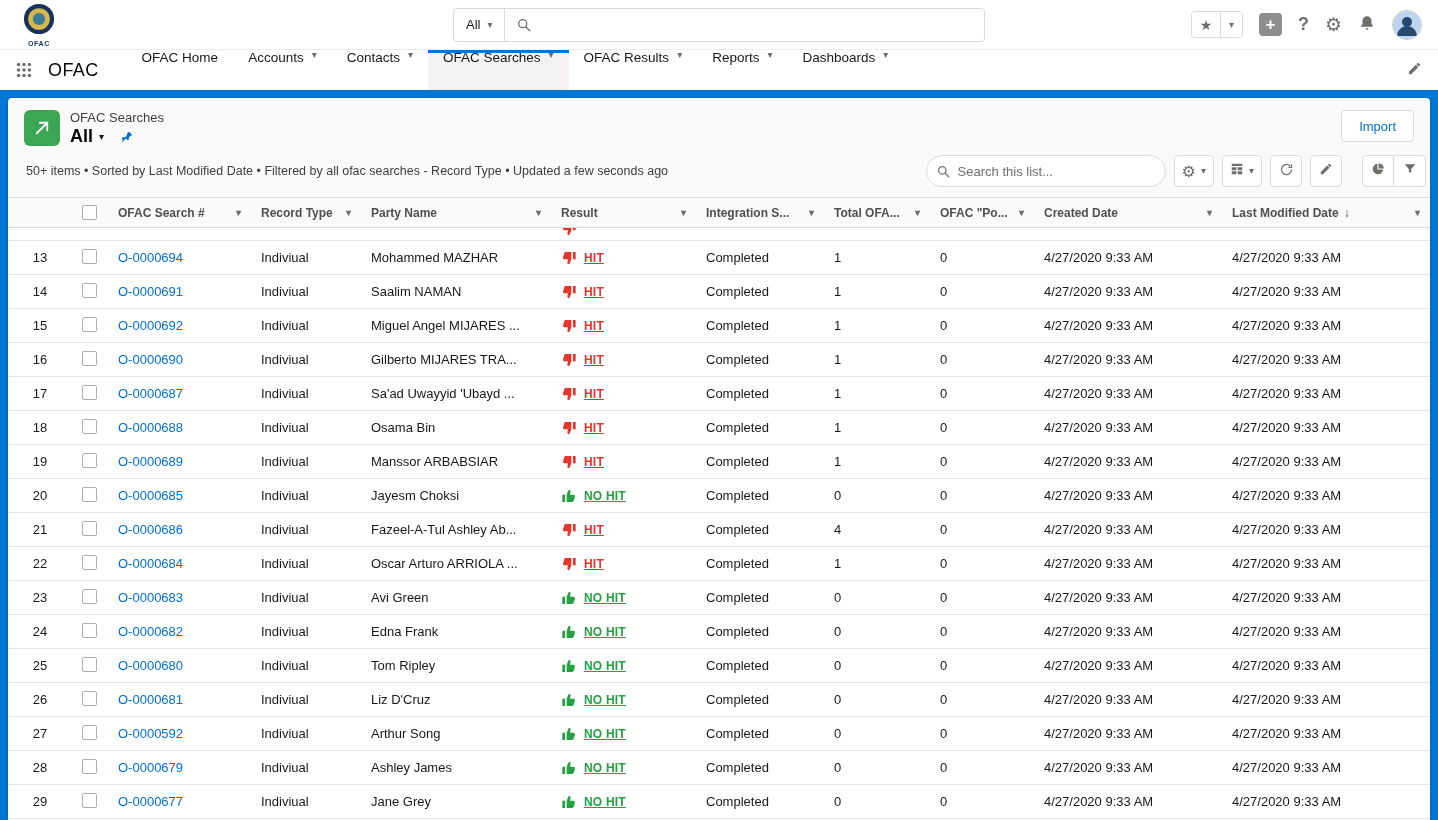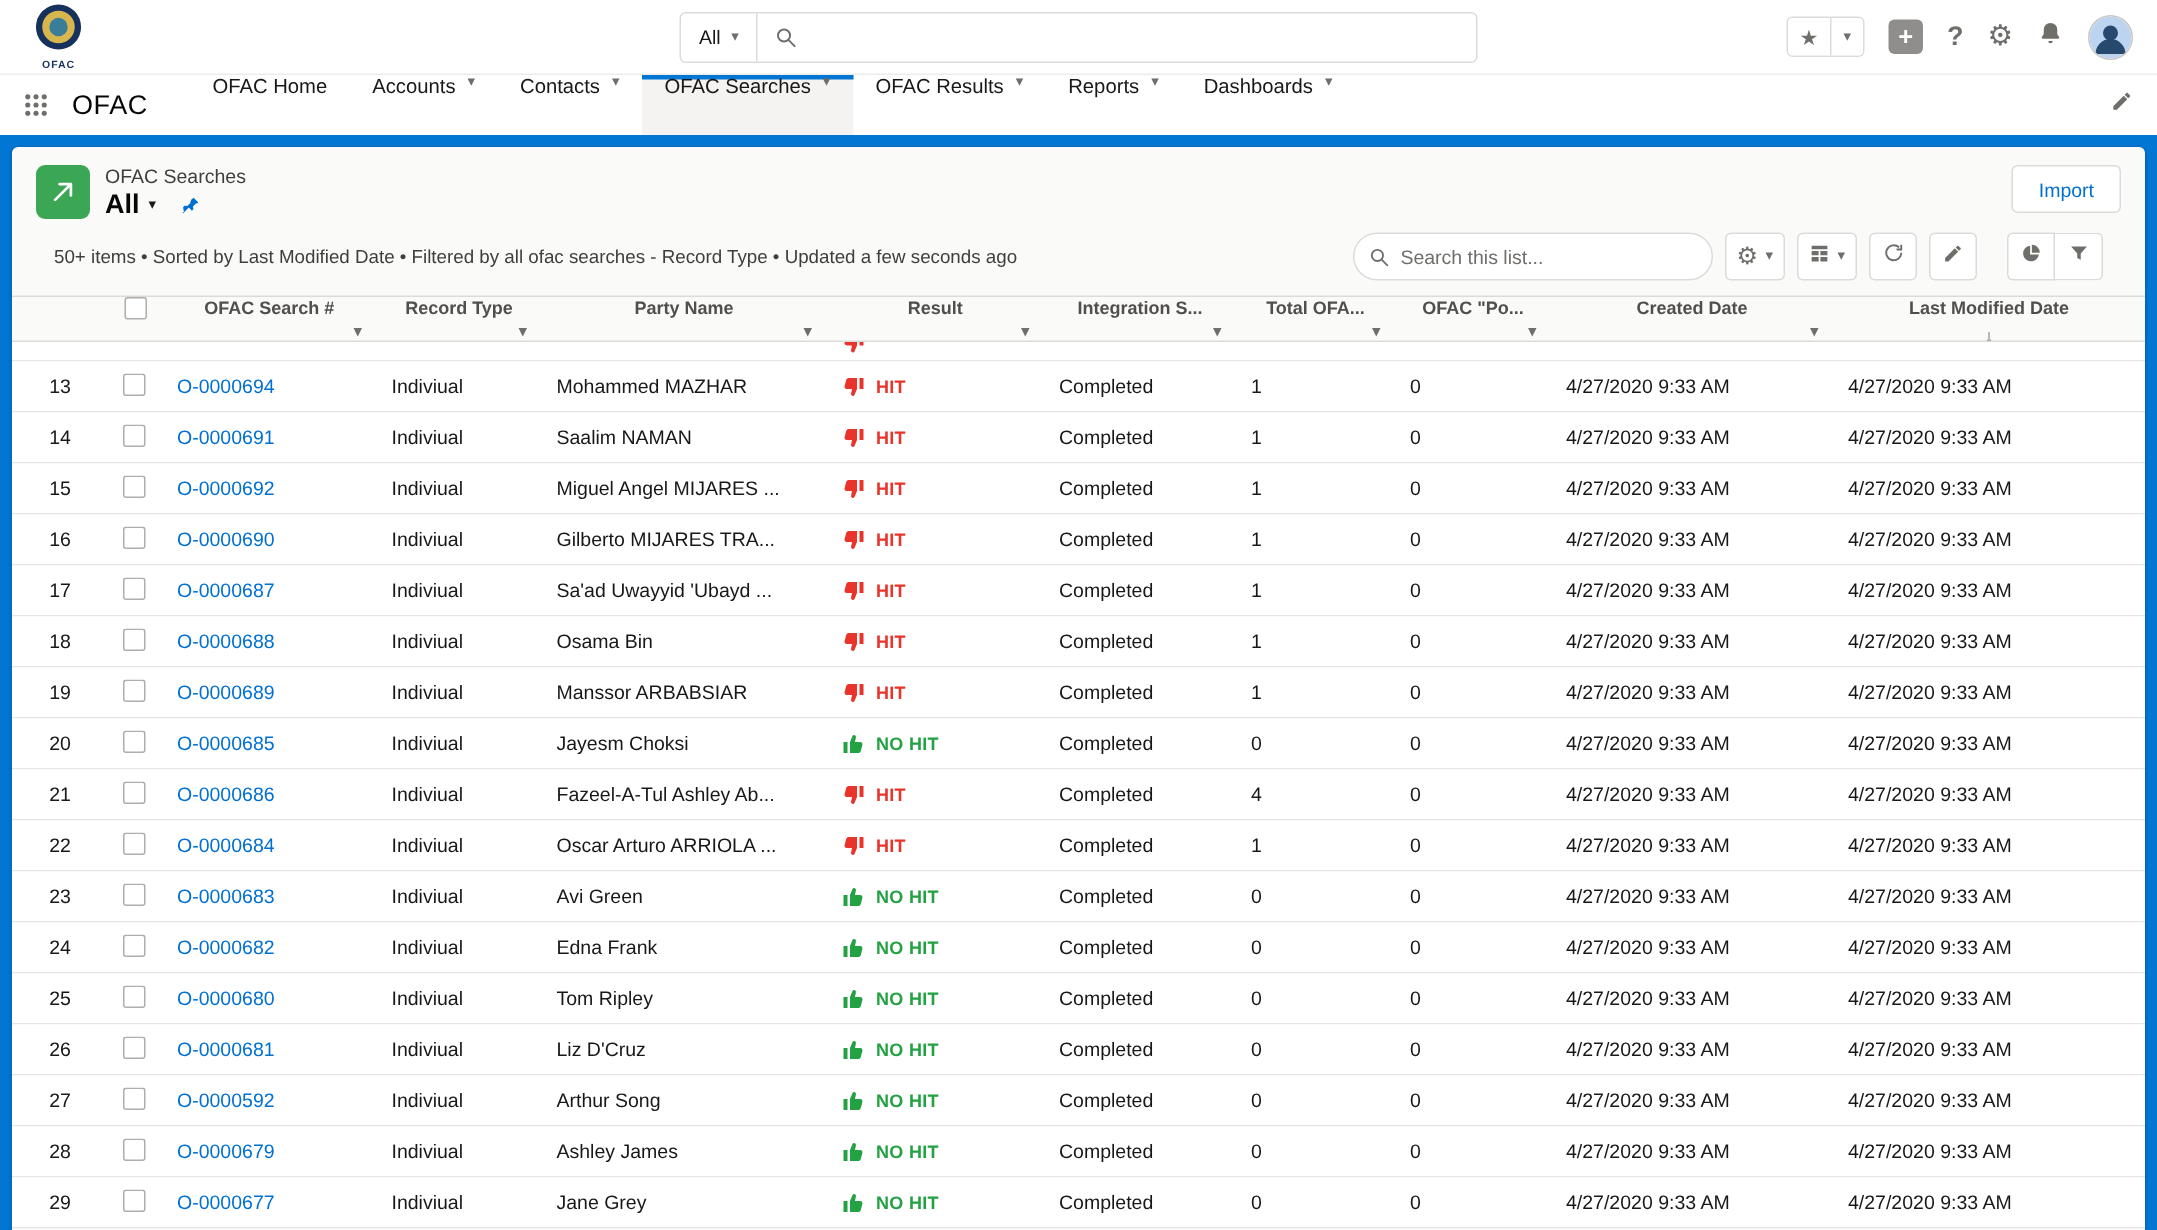--- a/index.html
+++ b/index.html
@@ -48,51 +48,51 @@
   .list-head { display:flex; align-items:flex-start; padding:12px 16px 4px; }
   .obj-icon { width:36px; height:36px; border-radius:6px; background:#3ba755; display:flex;
               align-items:center; justify-content:center; margin-right:10px; }
   .entity { font-size:13px; color:#3e3e3c; }
   .viewrow { display:flex; align-items:center; gap:6px; margin-top:1px; }
   .viewname { font-size:18px; font-weight:700; color:#080707; cursor:pointer; }
   .viewrow .caret { color:#181818; cursor:pointer; }
   .pin { margin-left:10px; display:flex; cursor:pointer; }
   .import-btn { margin-left:auto; height:32px; padding:0 17px; border:1px solid #dddbda; border-radius:4px;
                 background:#fff; color:#0070d2; font-size:13px; display:flex; align-items:center; cursor:pointer; }
-  .toolbar { display:flex; align-items:center; padding:4px 28px 10px; }
+  .toolbar { display:flex; align-items:center; padding:4px 4px 10px;margin-left:14px; }
   .status { font-size:12.5px; color:#3e3e3c; }
   .controls { margin-left:auto; display:flex; align-items:center; gap:8px; }
   .list-search { width:240px; height:32px; border:1px solid #dddbda; border-radius:16px; background:#fff;
                  display:flex; align-items:center; padding:0 10px; gap:8px; }
   .list-search input { border:0; outline:0; flex:1; font-size:13px; font-family:inherit; }
   .icon-btn { height:32px; min-width:32px; border:1px solid #dddbda; border-radius:4px; background:#fff;
               display:flex; align-items:center; justify-content:center; gap:5px; padding:0 7px;
               cursor:pointer; color:#706e6b; }
   .btn-group { display:flex; }
   .btn-group .icon-btn:first-child { border-radius:4px 0 0 4px; }
   .btn-group .icon-btn:last-child { border-radius:0 4px 4px 0; border-left:0; }
   .gap-lg { margin-left:12px; }
 
   
   .table { flex:1; background:#fff; border-top:1px solid #dddbda; overflow:hidden; font-size:13px; }
   .thead, .tr { display:grid; align-items:center;
      grid-template-columns:64px 36px 143px 110px 190px 145px 128px 106px 104px 188px 1fr; }
   .thead { height:30px; background:#fafaf9; border-bottom:1px solid #dddbda; }
   .th { display:flex; align-items:center; gap:5px; height:100%; padding:0 10px; font-size:12px;
-        font-weight:700; color:#514f4d; cursor:pointer; white-space:nowrap; overflow:hidden;flex-direction:column; }
+        font-weight:700; color:#514f4d; cursor:pointer; white-space:nowrap; overflow:hidden; }
   .th .caret { margin-left:auto; }
   .sort { font-size:12px; color:#514f4d; }
   .tr { height:34px; border-bottom:1px solid #e5e5e4; background:#fff; }
   .td { padding:0 10px; white-space:nowrap; overflow:hidden; text-overflow:ellipsis; }
   .td.num { text-align:center; padding:0; }
   .td.check, .th.check { padding-left:10px; }
   .checkbox { width:15px; height:15px; border:1px solid #b0adab; border-radius:2px; background:#fff;
               display:inline-block; cursor:pointer; }
   a.link { color:#0070d2; text-decoration:none; cursor:pointer; }
-  .result { display:flex; align-items:center; gap:7px; }
+  .result { display:flex; align-items:center; gap:7px;text-decoration:underline; }
   .result .rlabel { font-weight:700; font-size:12px; letter-spacing:.2px; }
   .result.hit { color:#e8342a; }
   .result.nohit { color:#23a243; }
   .thumb { display:flex; }
   .thumb svg { fill:currentColor; display:block; }
   .result.hit .thumb svg { transform:rotate(180deg); }
   .partial { height:13px; border-bottom:1px solid #e5e5e4; overflow:hidden; align-items:start; }
   .partial .result { position:relative; top:-7px; }
 </style>
 </head>

